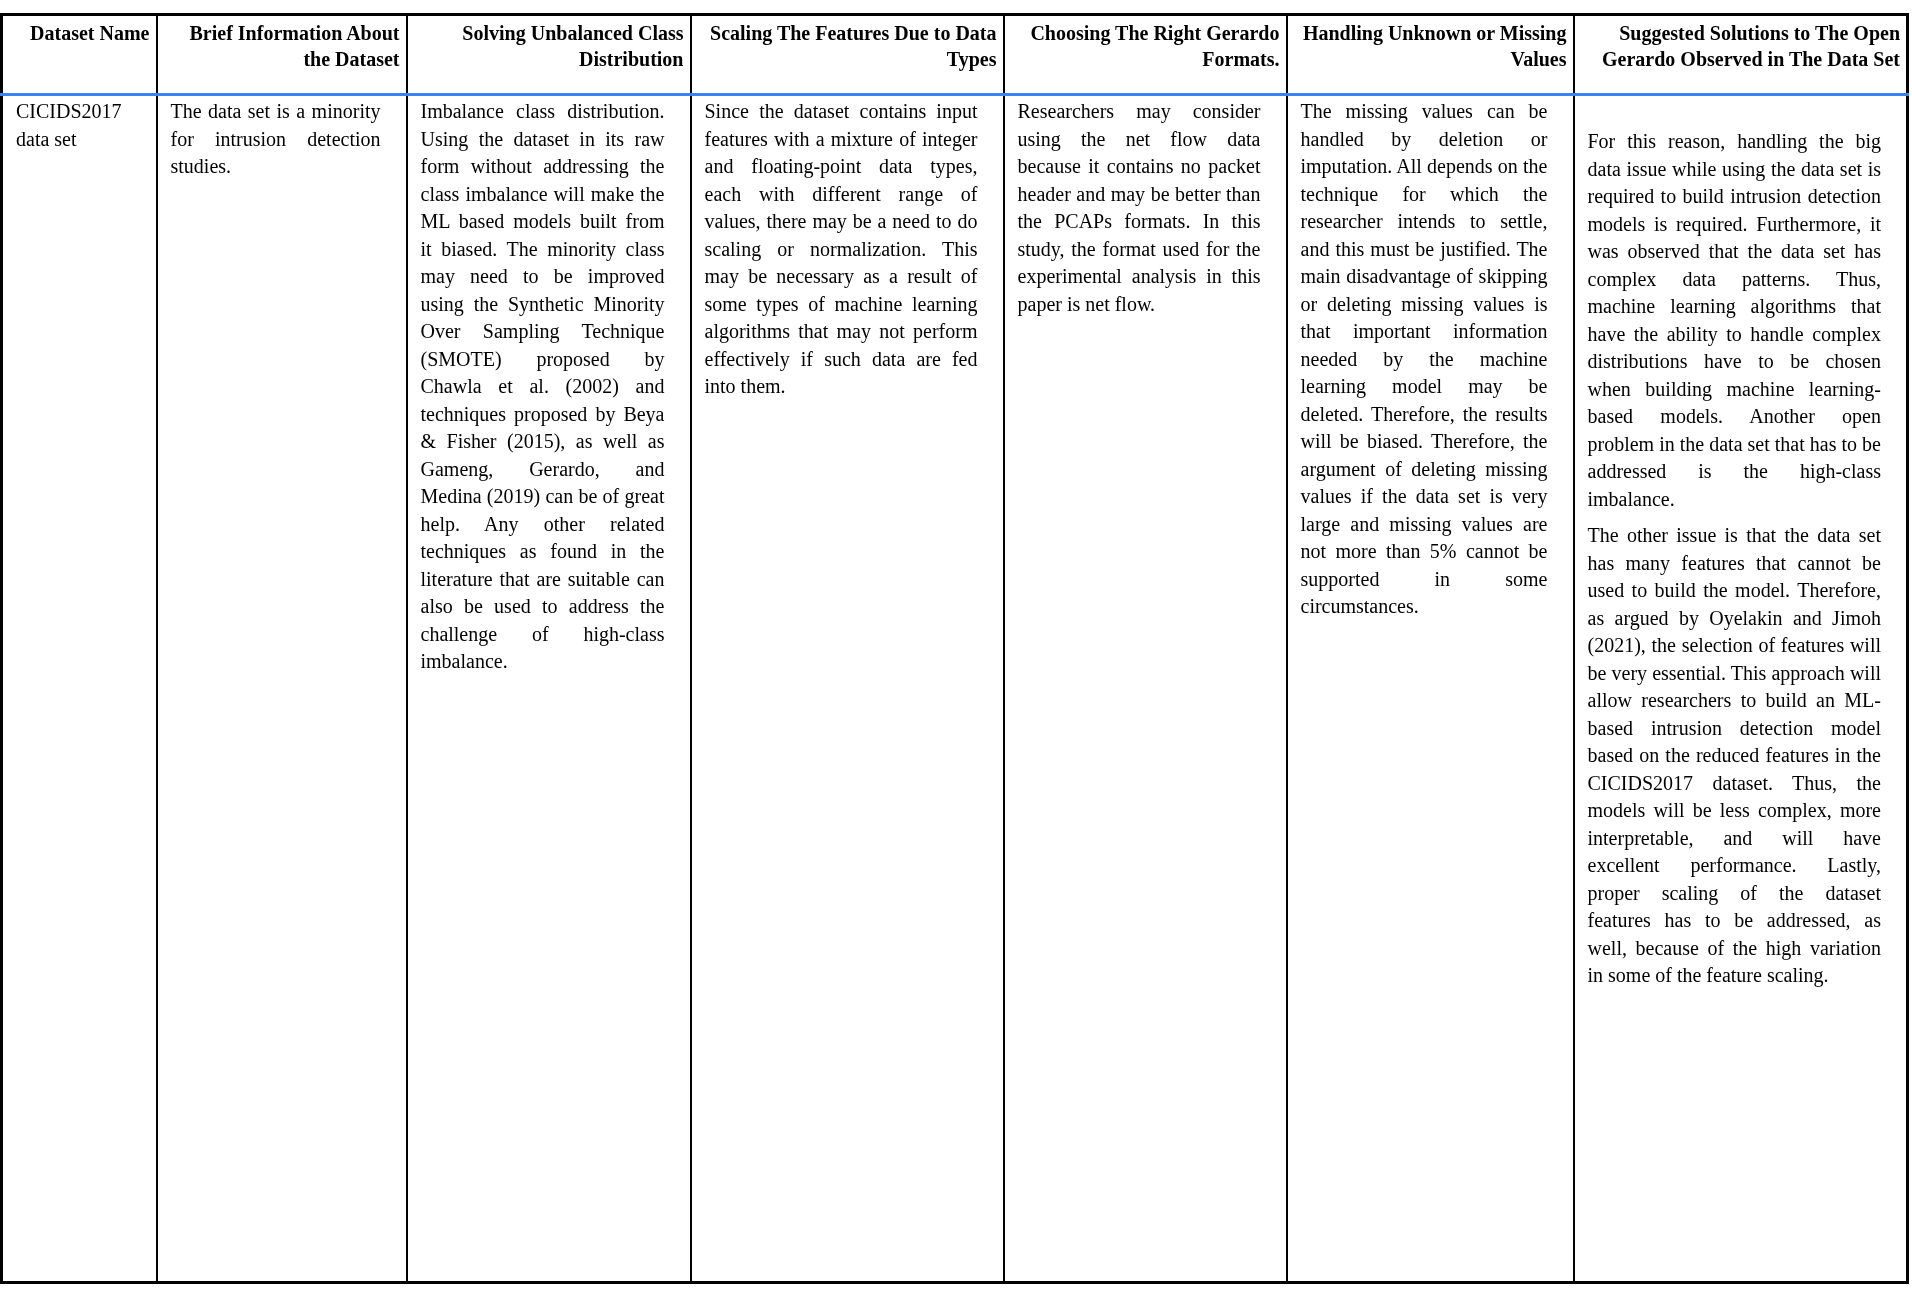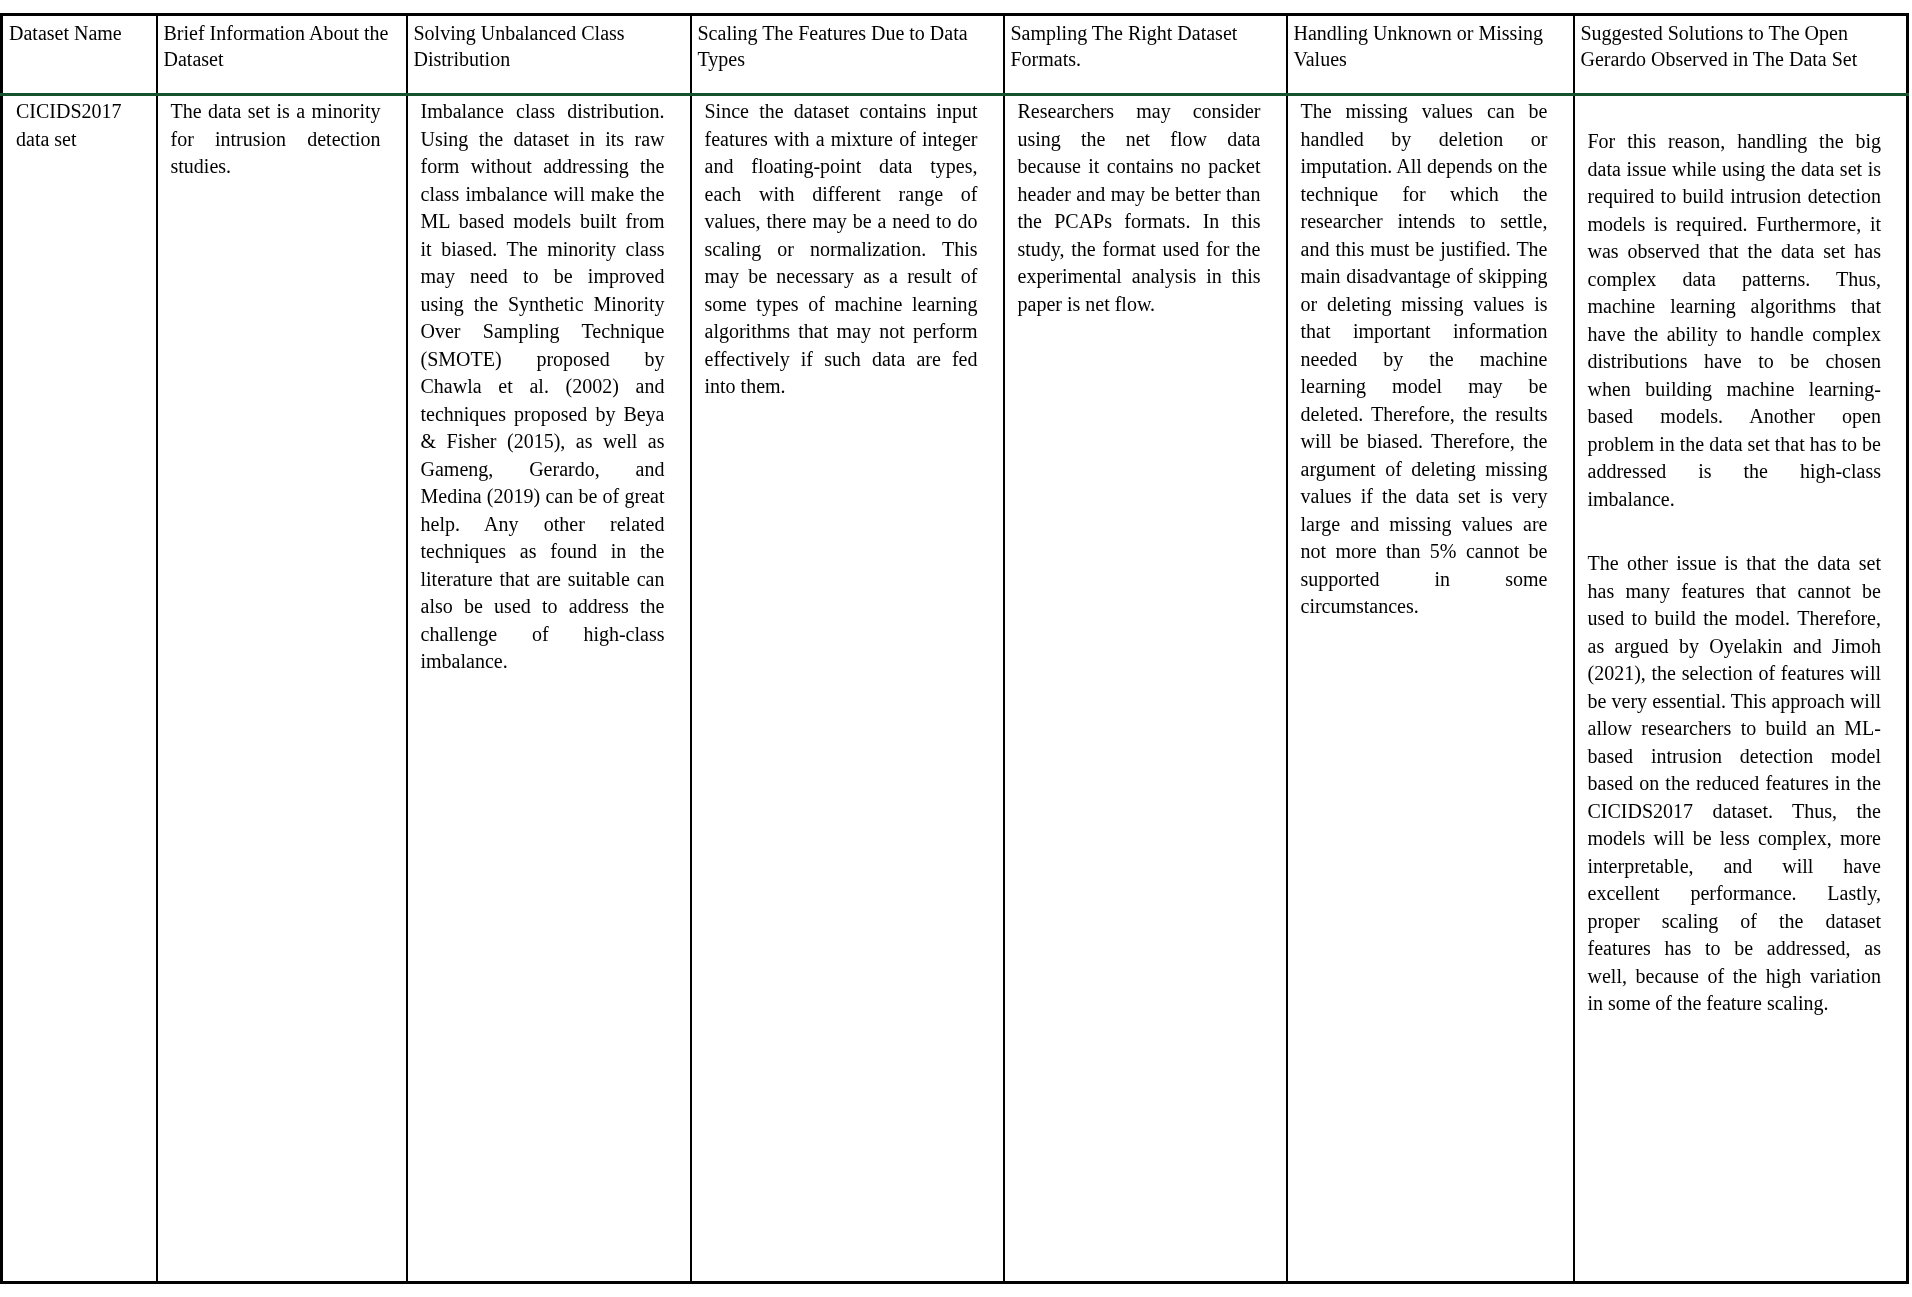--- a/index.html
+++ b/index.html
@@ -29,25 +29,25 @@
     border: 3px solid #000000;
     background: #ffffff;
   }
   .dataset-table th,
   .dataset-table td {
     border: 2px solid #000000;
     vertical-align: top;
     overflow: hidden;
   }
   .dataset-table thead th {
-    border-bottom: 3px solid #14532d;
+    border-bottom: 3px solid #3b82f6;
     font-size: 20px;
-    font-weight: normal;
+    font-weight: bold;
     line-height: 1.32;
-    text-align: left;
+    text-align: right;
     padding: 4px 6px 2px 6px;
     height: 80px;
     box-sizing: border-box;
   }
   .dataset-table tbody td {
     font-size: 20px;
     line-height: 1.375;
     text-align: justify;
     padding: 2px 25px 8px 13px;
   }
@@ -56,21 +56,21 @@
     padding-left: 3px;
     padding-right: 4px;
   }
   td.col-solutions p {
     margin: 0;
   }
   td.col-solutions p.para-first {
     margin-top: 30px;
   }
   td.col-solutions p.para-next {
-    margin-top: 37px;
+    margin-top: 9px;
   }
 </style>
 </head>
 <body>
 
 <div class="sheet">
   <table class="dataset-table">
     <colgroup>
       <col style="width:155px">
       <col style="width:250px">
@@ -79,21 +79,21 @@
       <col style="width:283px">
       <col style="width:287px">
       <col style="width:334px">
     </colgroup>
     <thead>
       <tr>
         <th>Dataset Name</th>
         <th>Brief Information About the Dataset</th>
         <th>Solving Unbalanced Class Distribution</th>
         <th>Scaling The Features Due to Data Types</th>
-        <th>Sampling The Right Dataset Formats.</th>
+        <th>Choosing The Right Gerardo Formats.</th>
         <th>Handling Unknown or Missing Values</th>
         <th>Suggested Solutions to The Open Gerardo Observed in The Data Set</th>
       </tr>
     </thead>
     <tbody>
       <tr>
         <td class="col-name">CICIDS2017 data set</td>
         <td>The data set is a minority for intrusion detection studies.</td>
         <td>Imbalance class distribution. Using the dataset in its raw form without addressing the class imbalance will make the ML based models built from it biased. The minority class may need to be improved using the Synthetic Minority Over Sampling Technique (SMOTE) proposed by Chawla et al. (2002) and techniques proposed by Beya &amp; Fisher (2015), as well as Gameng, Gerardo, and Medina (2019) can be of great help. Any other related techniques as found in the literature that are suitable can also be used to address the challenge of high-class imbalance.</td>
         <td>Since the dataset contains input features with a mixture of integer and floating-point data types, each with different range of values, there may be a need to do scaling or normalization. This may be necessary as a result of some types of machine learning algorithms that may not perform effectively if such data are fed into them.</td>

